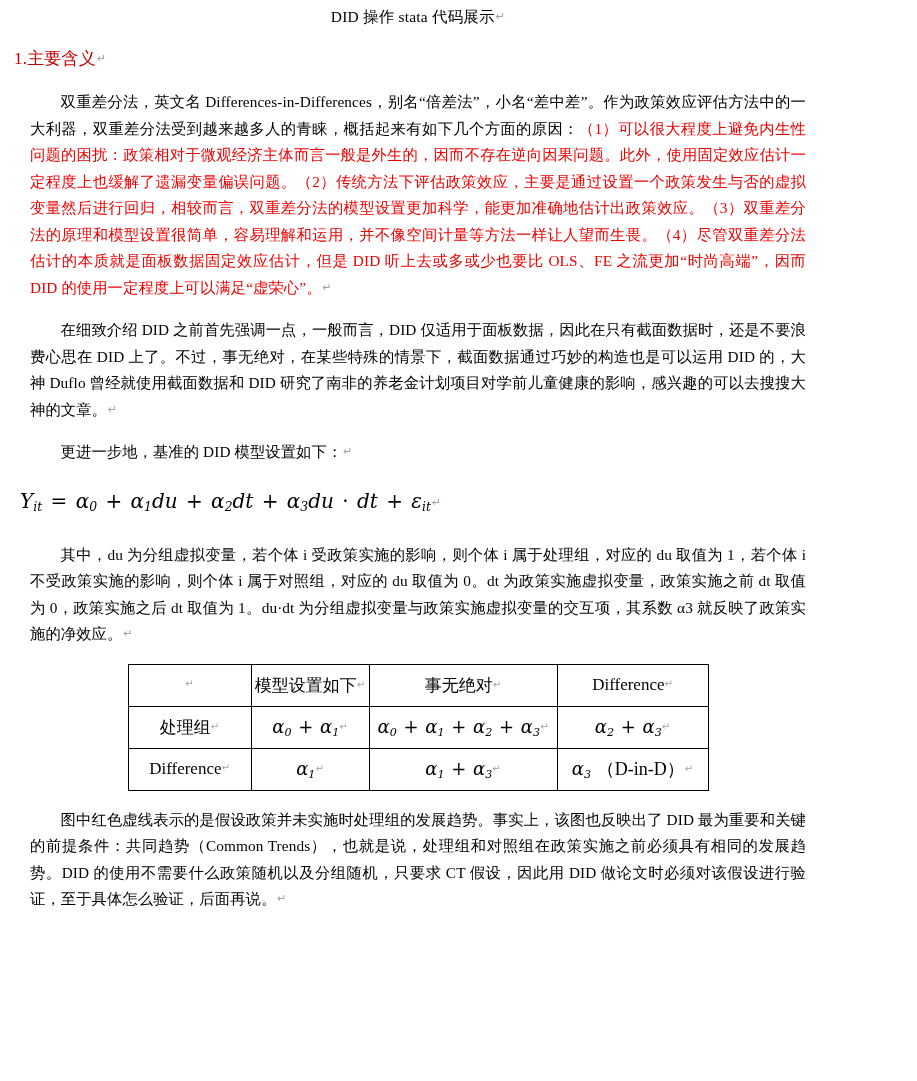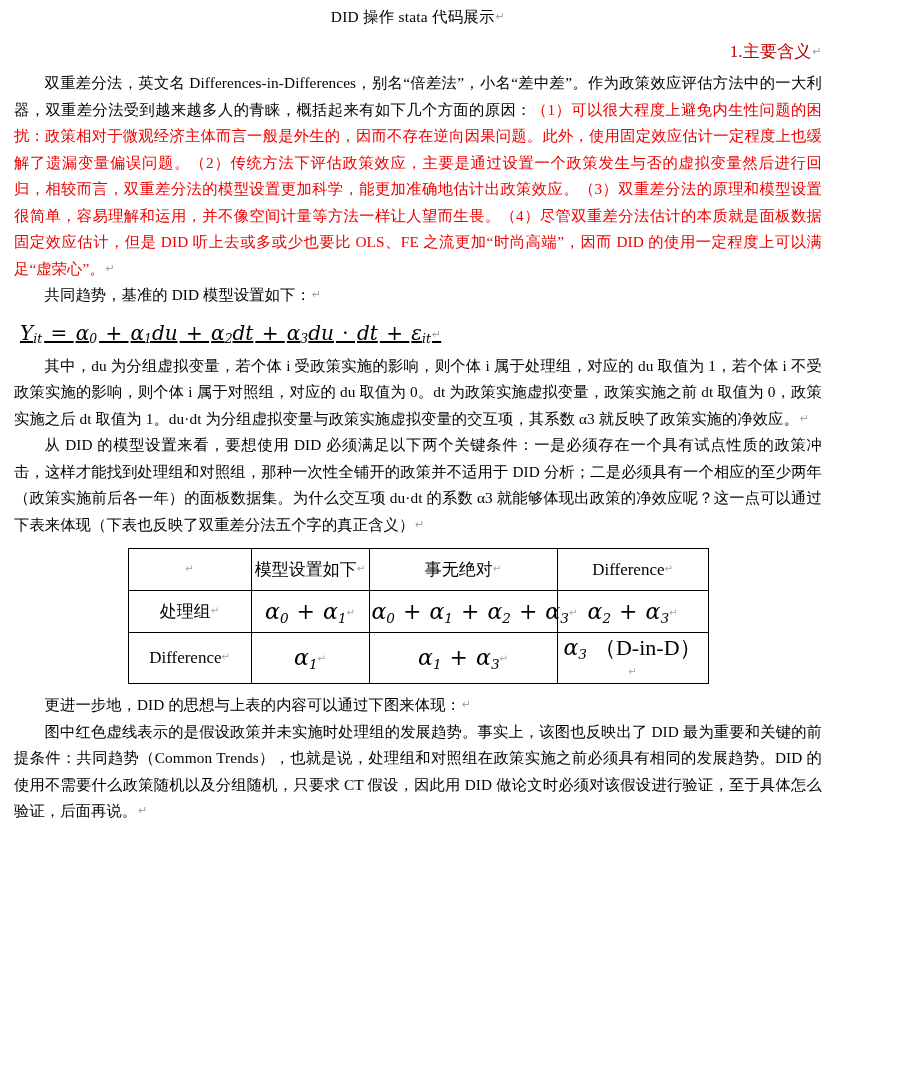--- a/index.html
+++ b/index.html
@@ -27,27 +27,26 @@
     font-size: 15.5px;
     line-height: 26px;
     margin: 0 0 6px 0;
     letter-spacing: 0.2px;
   }
 
   .section-heading {
     color: #c00000;
     font-size: 17px;
     line-height: 28px;
-    margin: 8px 0 4px 0;
+    margin: 15px 0 4px 0;
     letter-spacing: 0.2px;
-    text-align: right;
   }
 
   p.body-par {
-    margin: 0;
+    margin: 16px;
     font-size: 15.3px;
     line-height: 26.5px;
     text-align: justify;
     text-justify: inter-ideograph;
     text-indent: 2em;
     letter-spacing: 0.1px;
   }
 
   .red { color: #ee0000; }
 
@@ -58,23 +57,22 @@
     padding-left: 1px;
     font-family: "DejaVu Sans", sans-serif;
   }
 
   
   .formula {
     margin: 10px 0 0 6px;
     font-family: "DejaVu Serif", "Liberation Serif", serif;
     font-style: italic;
     font-size: 20px;
-    line-height: 29px;
+    line-height: 38px;
     white-space: nowrap;
-    text-decoration: underline;
   }
   .formula .op { font-style: normal; padding: 0 2px; }
   sub { font-size: 0.62em; vertical-align: -0.28em; font-style: italic; }
 
   
   .tbl-wrap {
     display: flex;
     justify-content: center;
     margin: 10px 0 8px 0;
   }
@@ -91,21 +89,21 @@
     font-size: 17px;
     padding: 0 2px;
   }
   table.did-table td.c0 { width: 118px; }
   table.did-table td.c1 { width: 113px; }
   table.did-table td.c2 { width: 183px; }
   table.did-table td.c3 { width: 146px; }
   .math {
     font-family: "DejaVu Serif", "Liberation Serif", serif;
     font-style: italic;
-    font-size: 22px;
+    font-size: 18px;
     white-space: nowrap;
   }
   .math .op { font-style: normal; padding: 0 1px; }
   .math .din { font-style: normal; font-family: "Liberation Serif", serif; }
   .cellmark {
     color: #9aa3ae;
     font-size: 10px;
     vertical-align: 3px;
     font-family: "DejaVu Sans", sans-serif;
     font-style: normal;
@@ -119,30 +117,30 @@
   <div class="doc-title">
     <span>DID 操作 stata 代码展示</span><span class="pilcrow">↵</span>
   </div>
 
   <div class="section-heading">
     <span>1.主要含义</span><span class="pilcrow">↵</span>
   </div>
 
   <p class="body-par"><span>双重差分法，英文名 Differences-in-Differences，别名“倍差法”，小名“差中差”。作为政策效应评估方法中的一大利器，双重差分法受到越来越多人的青睐，概括起来有如下几个方面的原因：</span><span class="red">（1）可以很大程度上避免内生性问题的困扰：政策相对于微观经济主体而言一般是外生的，因而不存在逆向因果问题。此外，使用固定效应估计一定程度上也缓解了遗漏变量偏误问题。（2）传统方法下评估政策效应，主要是通过设置一个政策发生与否的虚拟变量然后进行回归，相较而言，双重差分法的模型设置更加科学，能更加准确地估计出政策效应。（3）双重差分法的原理和模型设置很简单，容易理解和运用，并不像空间计量等方法一样让人望而生畏。（4）尽管双重差分法估计的本质就是面板数据固定效应估计，但是 DID 听上去或多或少也要比 OLS、FE 之流更加“时尚高端”，因而 DID 的使用一定程度上可以满足“虚荣心”。</span><span class="pilcrow">↵</span></p>
 
+  <p class="body-par"><span>在细致介绍 DID 之前首先强调一点，一般而言，DID 仅适用于面板数据，因此在只有截面数据时，还是不要浪费心思在 DID 上了。不过，事无绝对，在某些特殊的情景下，截面数据通过巧妙的构造也是可以运用 DID 的，大神 Duflo 曾经就使用截面数据和 DID 研究了南非的养老金计划项目对学前儿童健康的影响，感兴趣的可以去搜搜大神的文章。</span><span class="pilcrow">↵</span></p>
 
-  <p class="body-par"><span>共同趋势，基准的 DID 模型设置如下：</span><span class="pilcrow">↵</span></p>
+  <p class="body-par"><span>更进一步地，基准的 DID 模型设置如下：</span><span class="pilcrow">↵</span></p>
 
   <div class="formula">
     <span>Y<sub>it</sub><span class="op"> = </span>α<sub>0</sub><span class="op"> + </span>α<sub>1</sub>du<span class="op"> + </span>α<sub>2</sub>dt<span class="op"> + </span>α<sub>3</sub>du<span class="op"> · </span>dt<span class="op"> + </span>ε<sub>it</sub></span><span class="pilcrow">↵</span>
   </div>
 
   <p class="body-par"><span>其中，du 为分组虚拟变量，若个体 i 受政策实施的影响，则个体 i 属于处理组，对应的 du 取值为 1，若个体 i 不受政策实施的影响，则个体 i 属于对照组，对应的 du 取值为 0。dt 为政策实施虚拟变量，政策实施之前 dt 取值为 0，政策实施之后 dt 取值为 1。du·dt 为分组虚拟变量与政策实施虚拟变量的交互项，其系数 α3 就反映了政策实施的净效应。</span><span class="pilcrow">↵</span></p>
 
-  <p class="body-par"><span>从 DID 的模型设置来看，要想使用 DID 必须满足以下两个关键条件：一是必须存在一个具有试点性质的政策冲击，这样才能找到处理组和对照组，那种一次性全铺开的政策并不适用于 DID 分析；二是必须具有一个相应的至少两年（政策实施前后各一年）的面板数据集。为什么交互项 du·dt 的系数 α3 就能够体现出政策的净效应呢？这一点可以通过下表来体现（下表也反映了双重差分法五个字的真正含义）</span><span class="pilcrow">↵</span></p>
 
   <div class="tbl-wrap">
     <table class="did-table">
       <tbody>
         <tr>
           <td class="c0"><span class="cellmark">↵</span></td>
           <td class="c1"><span>模型设置如下</span><span class="cellmark">↵</span></td>
           <td class="c2"><span>事无绝对</span><span class="cellmark">↵</span></td>
           <td class="c3"><span>Difference</span><span class="cellmark">↵</span></td>
         </tr>
@@ -159,17 +157,16 @@
           <td class="c0"><span>Difference</span><span class="cellmark">↵</span></td>
           <td class="c1"><span class="math">α<sub>1</sub></span><span class="cellmark">↵</span></td>
           <td class="c2"><span class="math">α<sub>1</sub><span class="op"> + </span>α<sub>3</sub></span><span class="cellmark">↵</span></td>
           <td class="c3"><span class="math">α<sub>3</sub>&nbsp;<span class="din">（D-in-D）</span></span><span class="cellmark">↵</span></td>
         </tr>
       </tbody>
     </table>
   </div>
 
 
-  <p class="body-par"><span>更进一步地，DID 的思想与上表的内容可以通过下图来体现：</span><span class="pilcrow">↵</span></p>
 
   <p class="body-par"><span>图中红色虚线表示的是假设政策并未实施时处理组的发展趋势。事实上，该图也反映出了 DID 最为重要和关键的前提条件：共同趋势（Common Trends），也就是说，处理组和对照组在政策实施之前必须具有相同的发展趋势。DID 的使用不需要什么政策随机以及分组随机，只要求 CT 假设，因此用 DID 做论文时必须对该假设进行验证，至于具体怎么验证，后面再说。</span><span class="pilcrow">↵</span></p>
 
 </div>
 
 </body></html>

